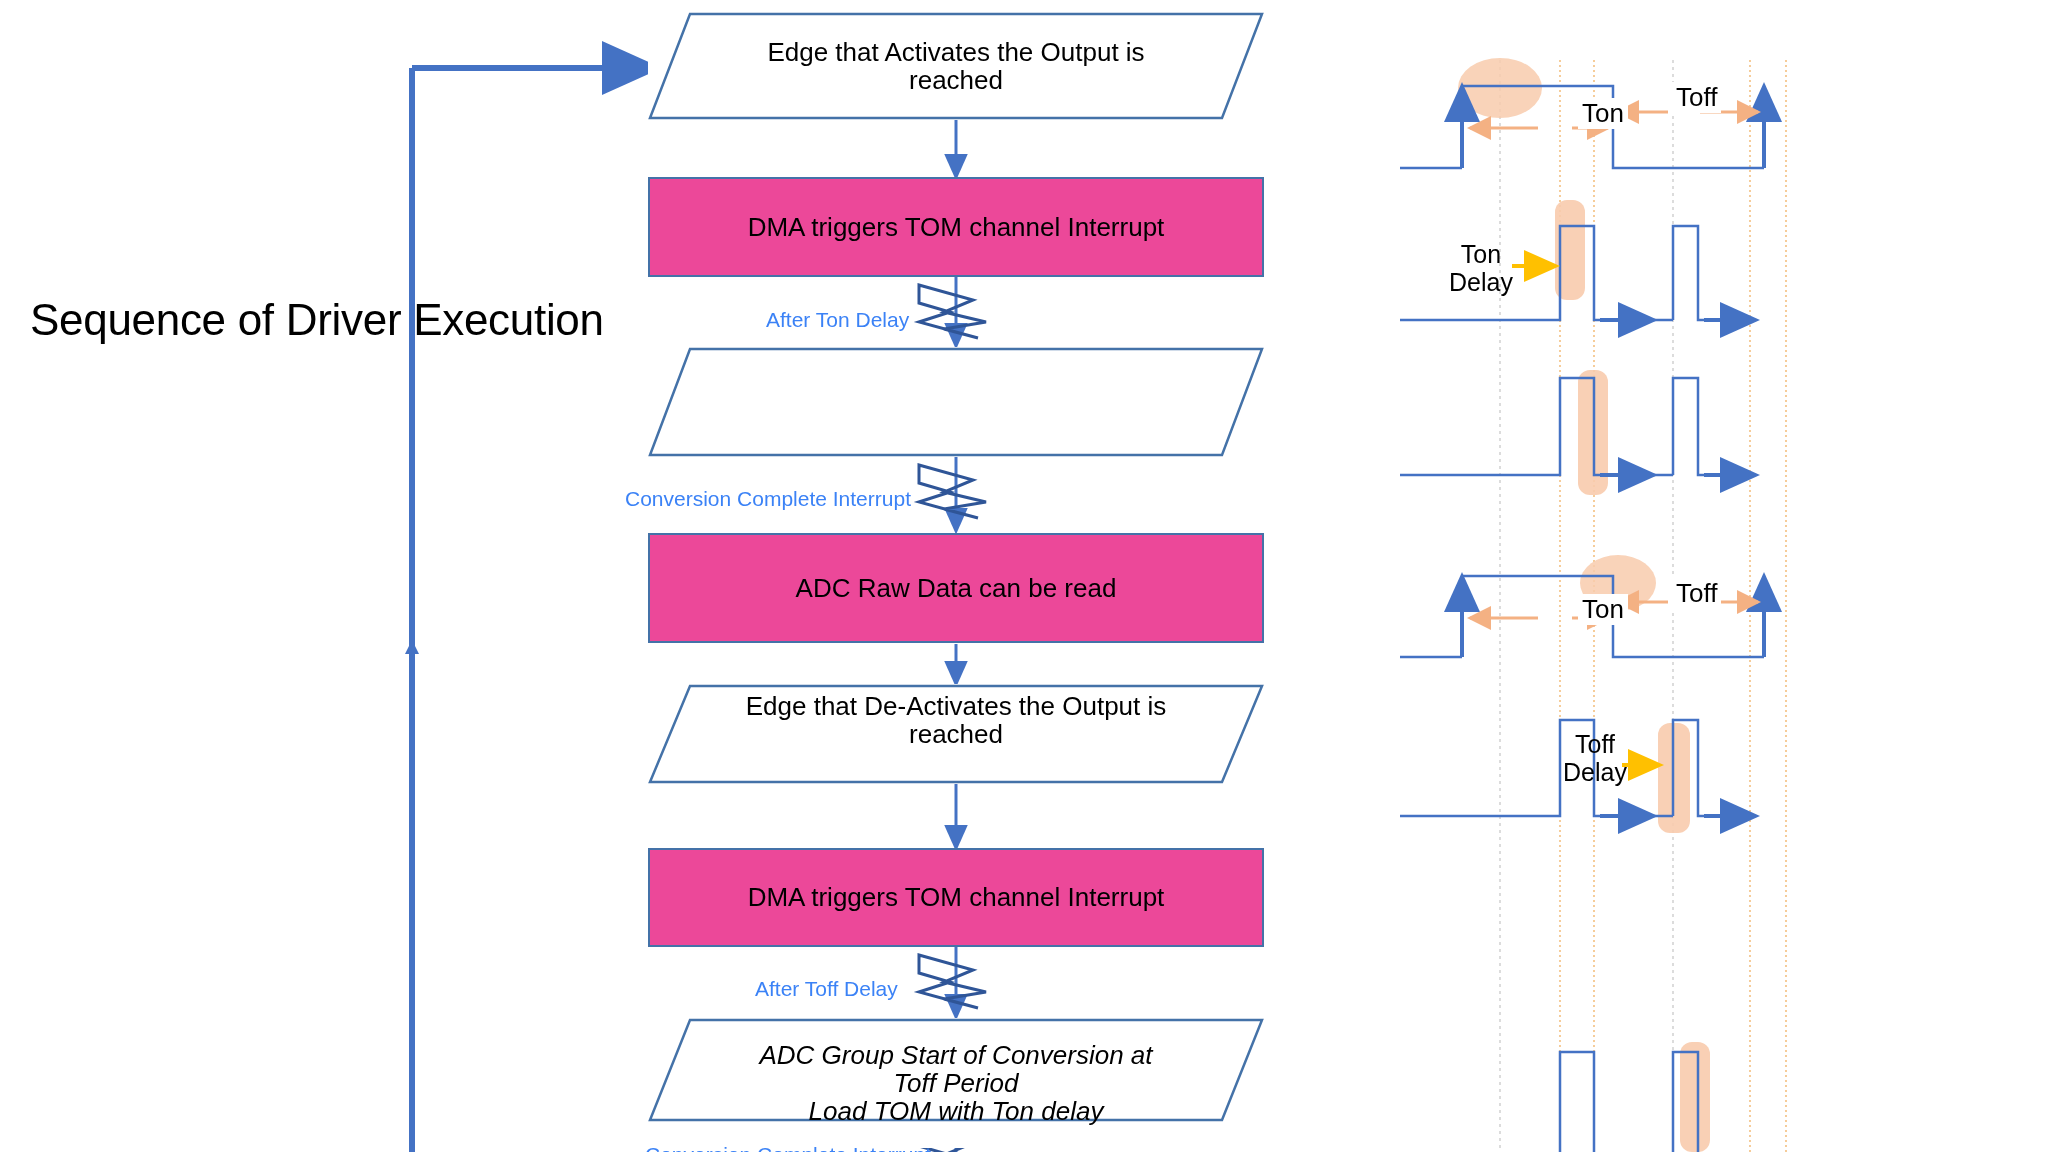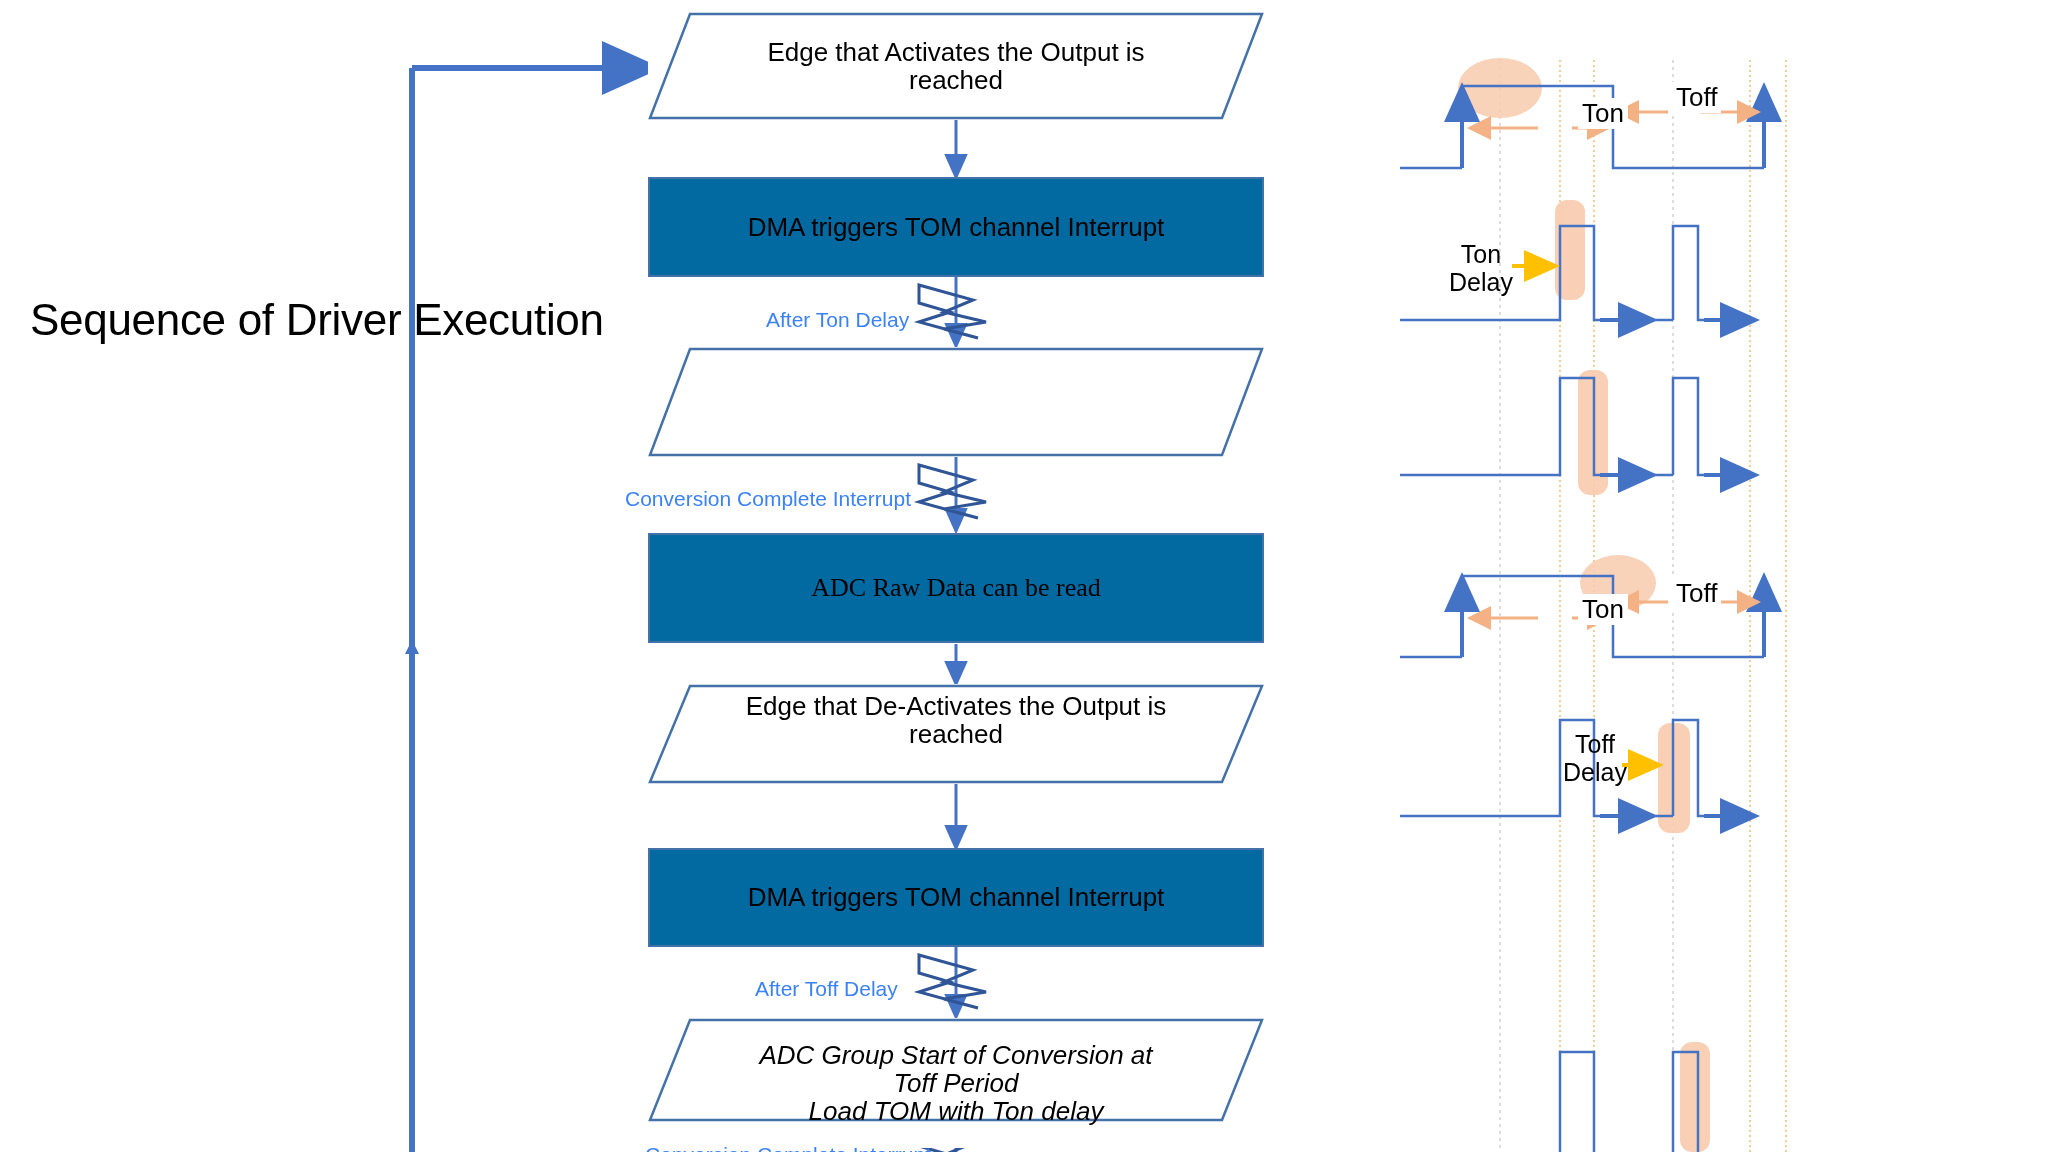--- a/index.html
+++ b/index.html
@@ -46,21 +46,21 @@
     align-items: center;
     justify-content: center;
     text-align: center;
     color: #000000;
     font-size: 26px;
     line-height: 1.08;
     font-family: "Liberation Sans", sans-serif;
   }
   .node.proc {
     border: 2px solid #4472a8;
-    background: #0369a1;
+    background: #ec4899;
     text-align: right;
   }
   .node.para {
     background: #ffffff;
     border: none;
   }
   .para .para-shape {
     position: absolute;
     left: 0; top: 0; right: 0; bottom: 0;
   }
@@ -179,21 +179,21 @@
         <span class="node-line">DMA triggers TOM channel Interrupt</span>
       </div>
     </div>
 
     <div class="node para" style="left:648px; top:347px; width:616px; height:110px;">
       <svg class="para-shape" viewBox="0 0 616 110" preserveAspectRatio="none">
         <polygon points="42,2 614,2 574,108 2,108" fill="#ffffff" stroke="#4472a8" stroke-width="2.5"></polygon>
       </svg>
     </div>
 
-    <div class="node proc" style="left:648px; top:533px; width:616px; height:110px;font-family:Liberation Serif, serif;">
+    <div class="node proc" style="left:648px; top:533px; width:616px; height:110px;">
       <div>
         <span class="node-line">ADC Raw Data can be read</span>
       </div>
     </div>
 
     <div class="node para" style="left:648px; top:684px; width:616px; height:72px;">
       <svg class="para-shape" viewBox="0 0 616 100" preserveAspectRatio="none">
         <polygon points="42,2 614,2 574,98 2,98" fill="#ffffff" stroke="#4472a8" stroke-width="2.5"></polygon>
       </svg>
       <div class="para-text">

